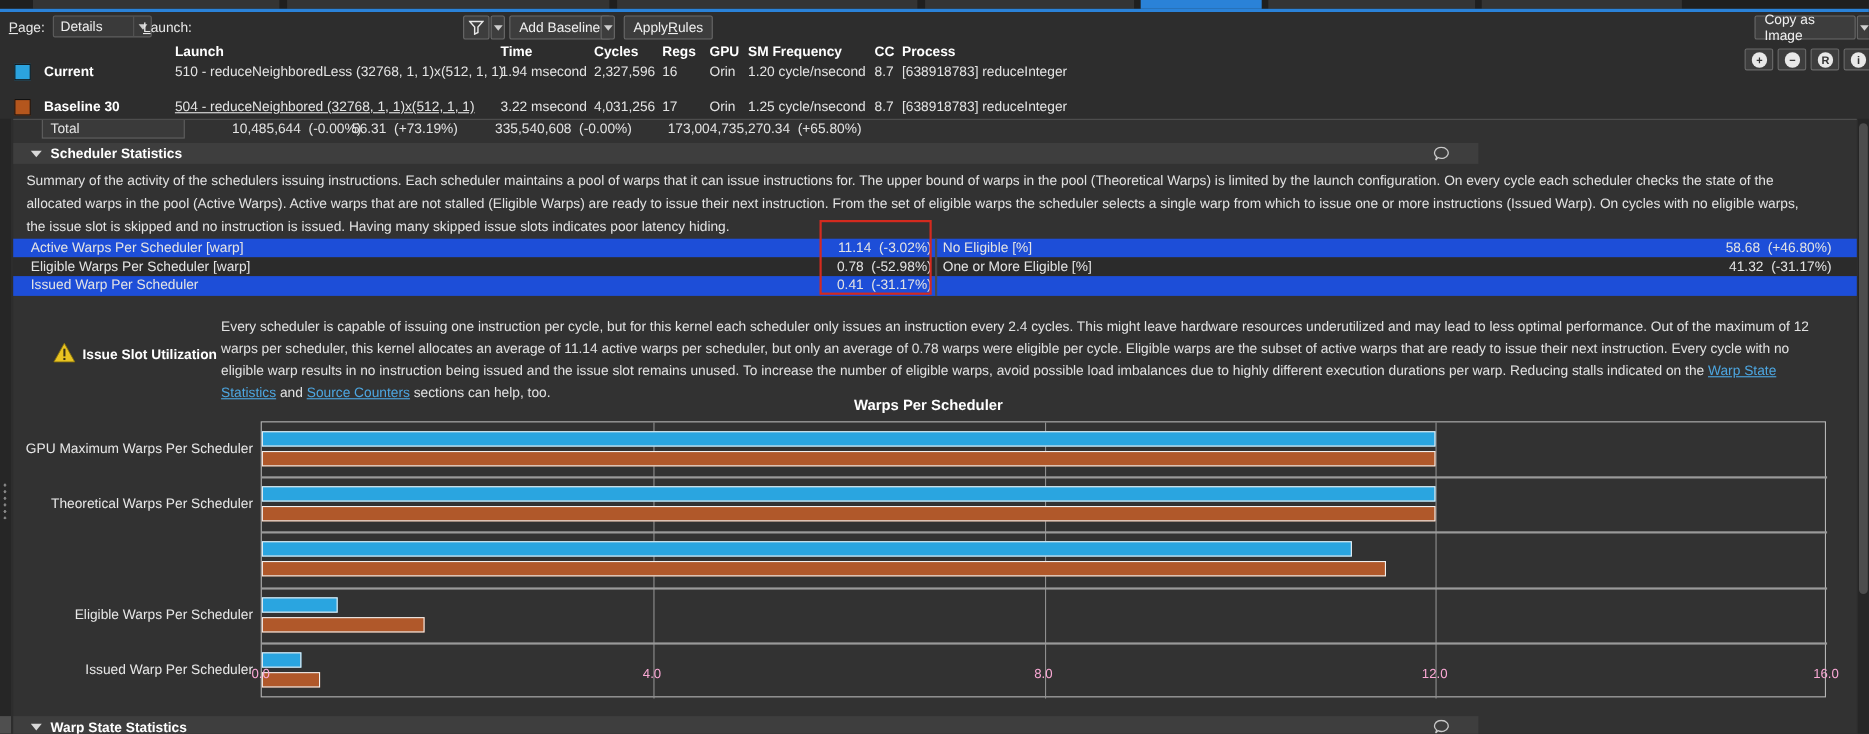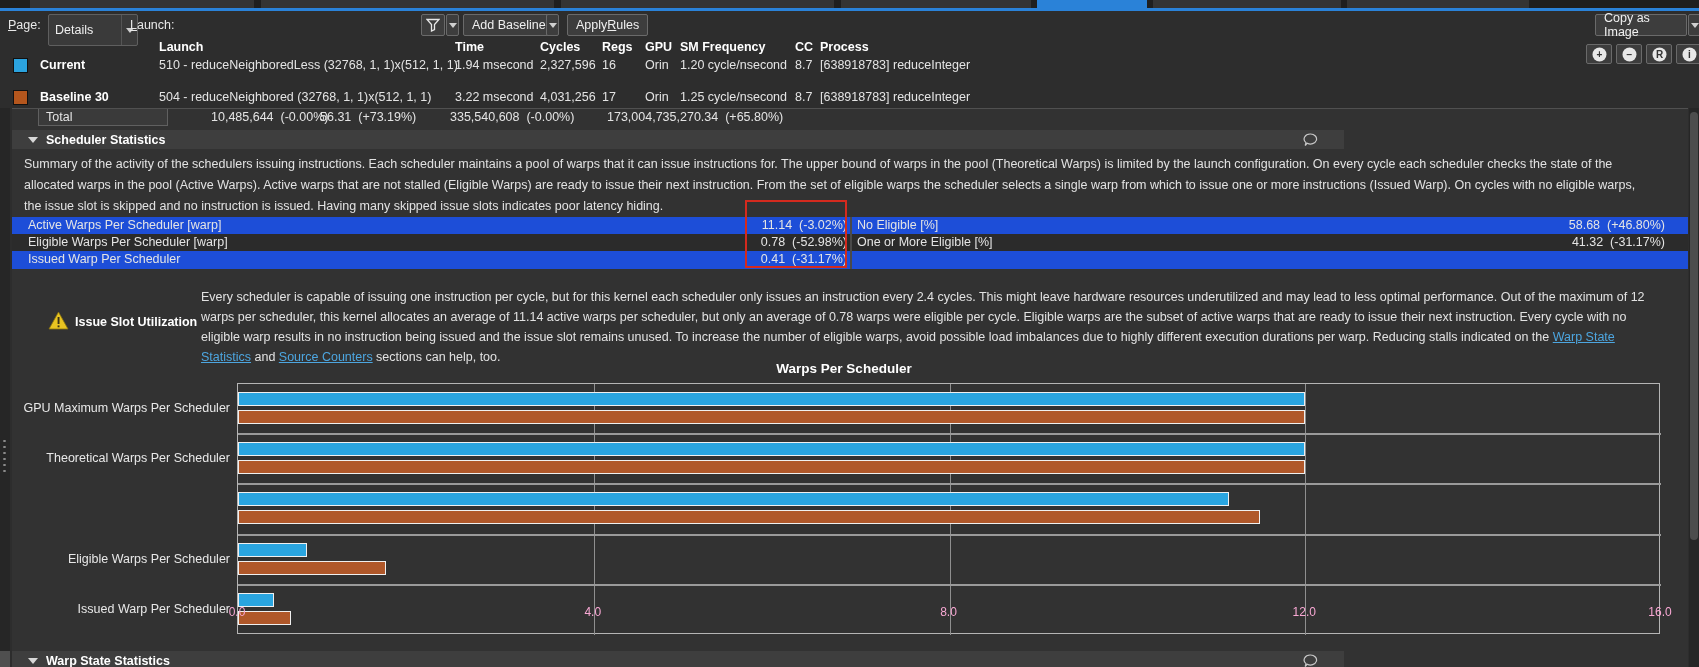--- a/index.html
+++ b/index.html
@@ -9,21 +9,21 @@
 
   
   #tabstrip { position:absolute; top:0; left:0; width:1699px; height:8px; background:#1f1f1f; }
   .tabseg { position:absolute; top:0; height:8px; background:#343434; }
   .tabseg.active { background:#2a82d8; }
   #tabline { position:absolute; top:8px; left:0; width:1699px; height:3px; background:#2a82d8; }
 
   
   #toolbar { position:absolute; top:11px; left:0; width:1699px; height:29px; background:#2d2d2d; }
   .tb-label { position:absolute; top:7px; color:#e8e8e8; }
-  .select { position:absolute; top:3px; height:32px; background:#3a3a3a; border:1px solid #5f5f5f; border-radius:2px; color:#efefef; display:flex; align-items:center; }
+  .select { position:absolute; top:3px; height:20px; background:#3a3a3a; border:1px solid #5f5f5f; border-radius:2px; color:#efefef; display:flex; align-items:center; }
   .select .val { padding:0 6px; white-space:pre; overflow:hidden; flex:1; }
   .dd-arrow { width:16px; height:100%; display:flex; align-items:center; justify-content:center; border-left:1px solid #555; }
   .caret { width:0; height:0; border-left:4px solid transparent; border-right:4px solid transparent; border-top:5px solid #cfcfcf; }
   .btn { position:absolute; top:3px; height:22px; background:#3d3d3d; border:1px solid #6a6a6a; border-radius:2px; color:#f0f0f0; display:flex; align-items:center; justify-content:center; padding:0 8px; }
   .btn.small-dd { padding:0; width:13px; }
 
   
   .lhdr, .lcell { position:absolute; top:0; white-space:pre; }
   .bold { font-weight:bold; color:#ffffff; }
   #launch-header { position:absolute; top:40px; left:0; width:1699px; height:16px; }
@@ -150,21 +150,21 @@
       <span class="lcell" style="left: 540px;">2,327,596</span>
       <span class="lcell" style="left: 602px;">16</span>
       <span class="lcell" style="left: 645px;">Orin</span>
       <span class="lcell" style="left: 680px;">1.20 cycle/nsecond</span>
       <span class="lcell" style="left: 795px;">8.7</span>
       <span class="lcell" style="left: 820px;">[638918783] reduceInteger</span>
     </div>
     <div class="lrow" style="top: 90px;">
       <span class="swatch" style="background: rgb(180, 86, 29);"></span>
       <span class="lcell bold" style="left: 40px;">Baseline 30</span>
-      <span class="lcell" style="left: 159px;">504 - reduceNeighbored (32768, 1, 1)x(512, 1, 1)</span>
+      <span class="lcell" style="left: 159px; text-decoration: underline;">504 - reduceNeighbored (32768, 1, 1)x(512, 1, 1)</span>
       <span class="lcell" style="left: 455px;">3.22 msecond</span>
       <span class="lcell" style="left: 540px;">4,031,256</span>
       <span class="lcell" style="left: 602px;">17</span>
       <span class="lcell" style="left: 645px;">Orin</span>
       <span class="lcell" style="left: 680px;">1.25 cycle/nsecond</span>
       <span class="lcell" style="left: 795px;">8.7</span>
       <span class="lcell" style="left: 820px;">[638918783] reduceInteger</span>
     </div>
   </div>
 

